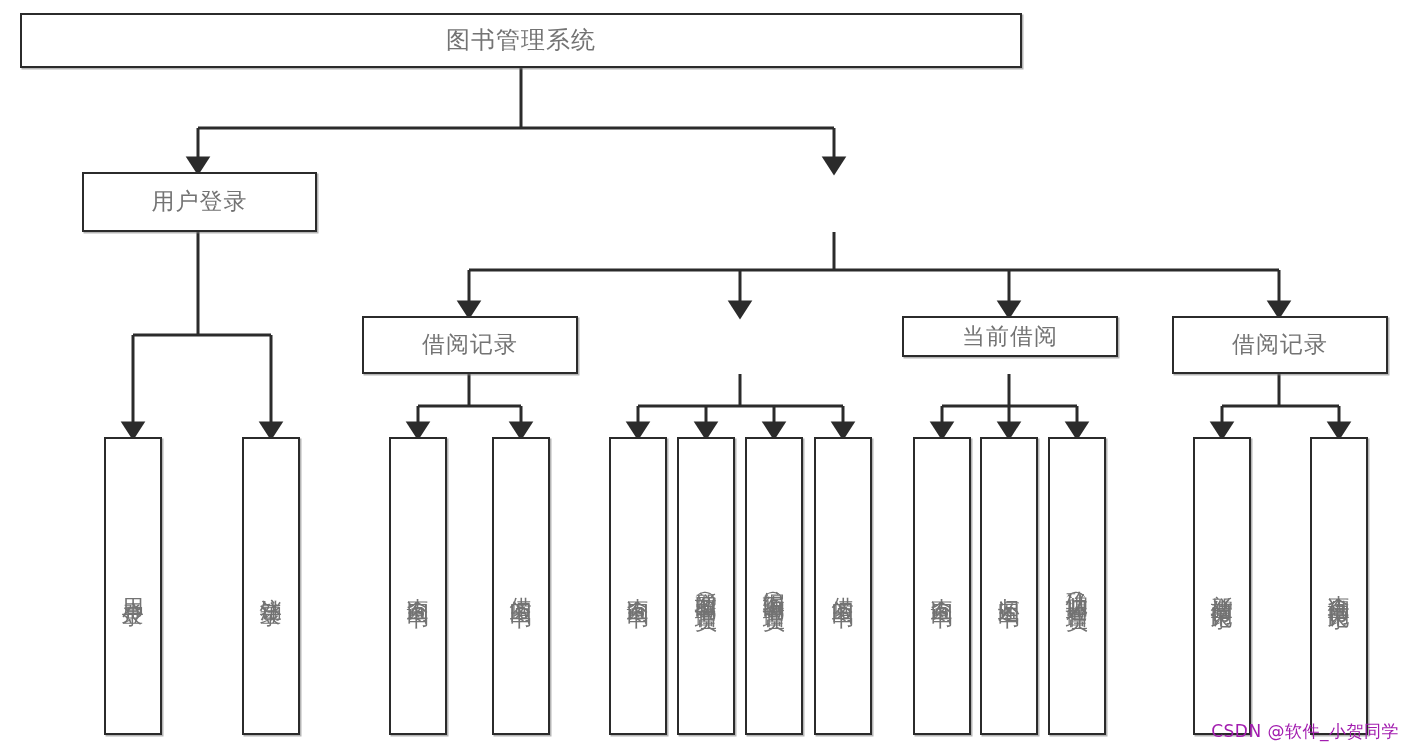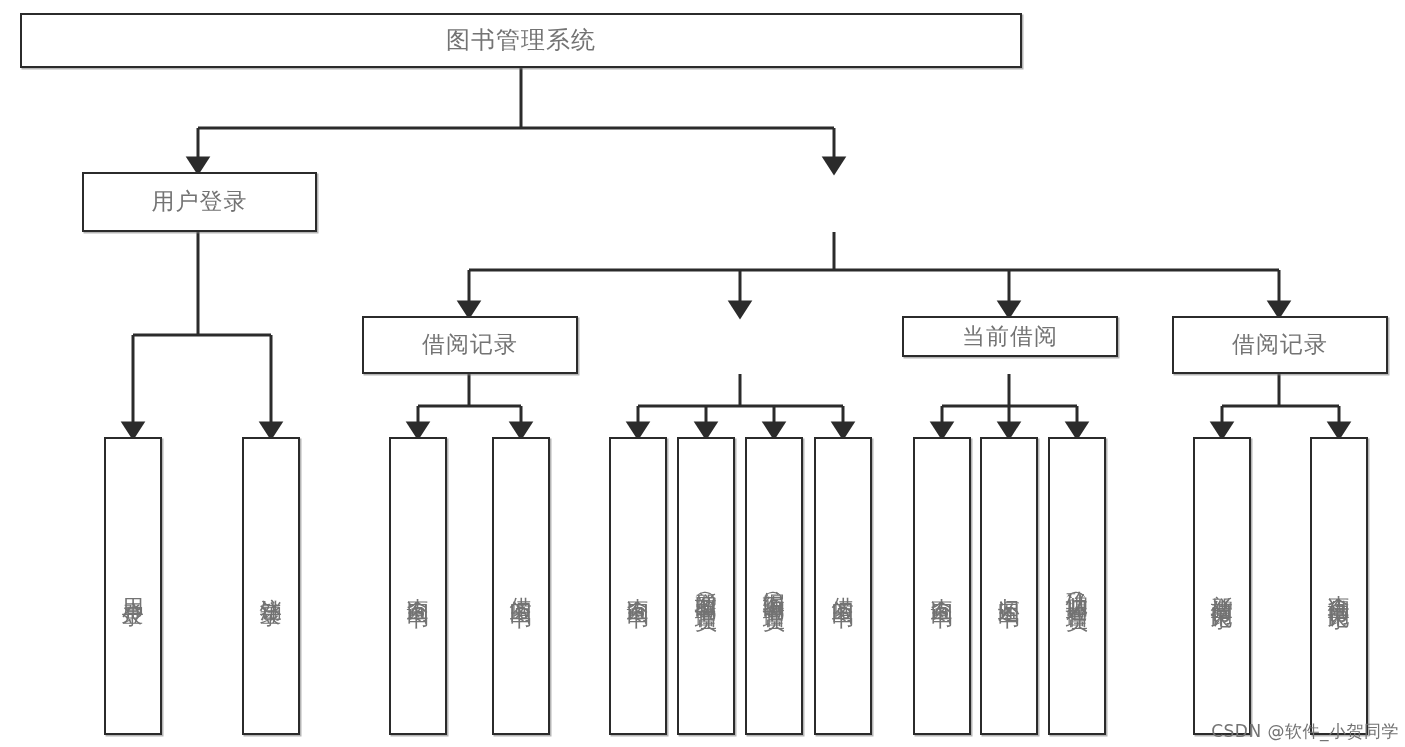--- a/index.html
+++ b/index.html
@@ -66,21 +66,21 @@
     text-orientation: upright;
     display: block;
     white-space: nowrap;
   }
   
   #watermark {
     position: absolute;
     right: 6px;
     bottom: 4px;
     font-size: 17px;
-    color: #737373;
+    color: #a21caf;
     letter-spacing: 0.5px;
     white-space: nowrap;
     user-select: none;
   }
 </style>
 </head>
 <body>
 
 <div id="diagram-root">
 

